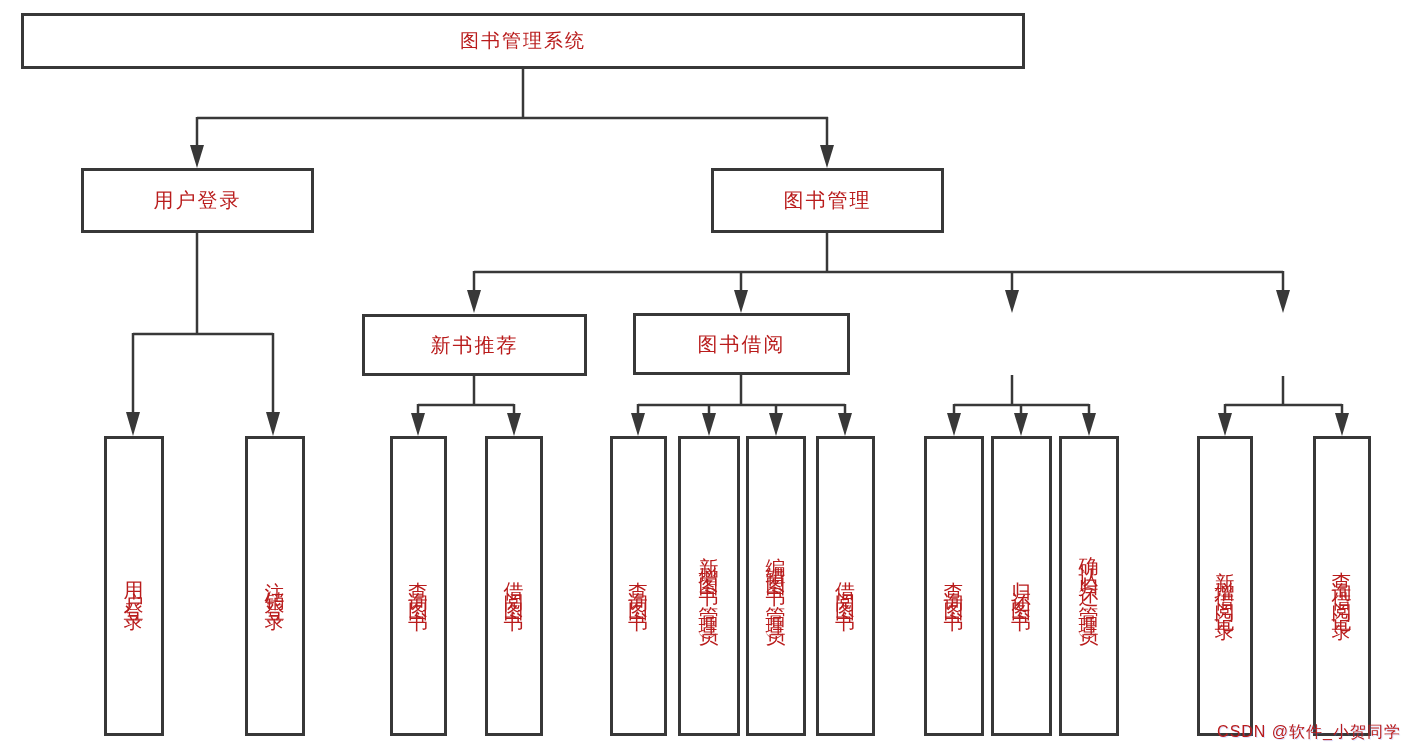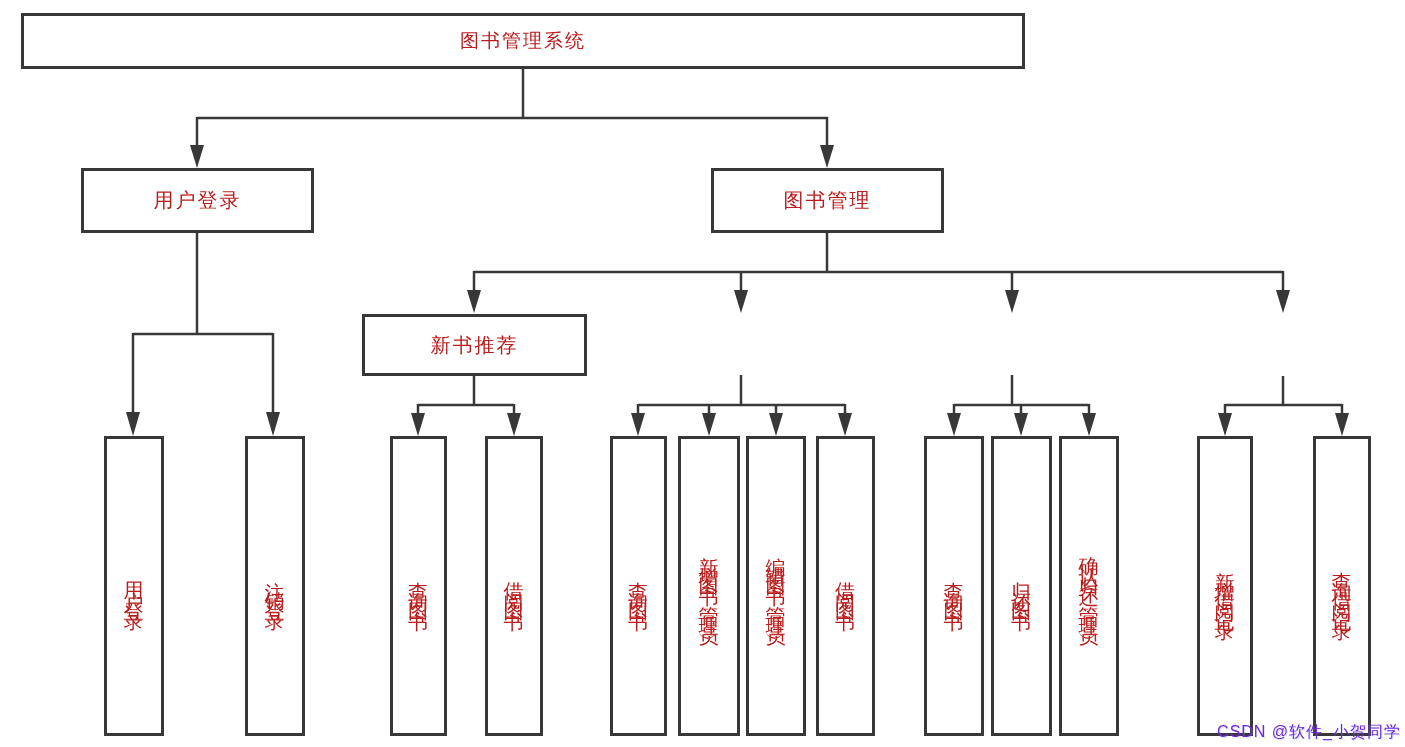--- a/index.html
+++ b/index.html
@@ -12,21 +12,21 @@
     position:absolute;box-sizing:border-box;border:3px solid #383838;background:#ffffff;
     display:flex;align-items:center;justify-content:center;color:#b91c1c;
   }
   .node.h span{font-size:20px;letter-spacing:2px;white-space:nowrap;}
   .node.root span{font-size:19px;}
   .node.v span{
     writing-mode:vertical-rl;text-orientation:mixed;
     font-size:20px;letter-spacing:10px;line-height:1;white-space:nowrap;
   }
   .watermark{
-    position:absolute;right:4px;bottom:4px;color:#6d28d9;font-size:16px;
+    position:absolute;right:4px;bottom:4px;color:#b91c1c;font-size:16px;
     letter-spacing:1px;white-space:nowrap;
     text-shadow:1px 1px 0 rgba(120,140,255,0.25);
   }
 </style>
 </head>
 <body>
 
 <div id="canvas">
 
   <svg id="wires" viewBox="0 0 1405 747" xmlns="http://www.w3.org/2000/svg">
@@ -114,20 +114,23 @@
   <div class="node h" style="left:81px;top:168px;width:233px;height:65px">
     <span>用户登录</span>
   </div>
   <div class="node h" style="left:711px;top:168px;width:233px;height:65px">
     <span>图书管理</span>
   </div>
 
   <div class="node h" style="left:362px;top:314px;width:225px;height:62px">
     <span>新书推荐</span>
   </div>
+  <div class="node h" style="left:633px;top:313px;width:217px;height:62px">
+    <span>图书借阅</span>
+  </div>
 
   <div class="node v" style="left:104px;top:436px;width:60px;height:300px">
     <span>用户登录</span>
   </div>
   <div class="node v" style="left:245px;top:436px;width:60px;height:300px">
     <span>注销登录</span>
   </div>
 
   <div class="node v" style="left:390px;top:436px;width:57px;height:300px">
     <span>查询图书</span>

